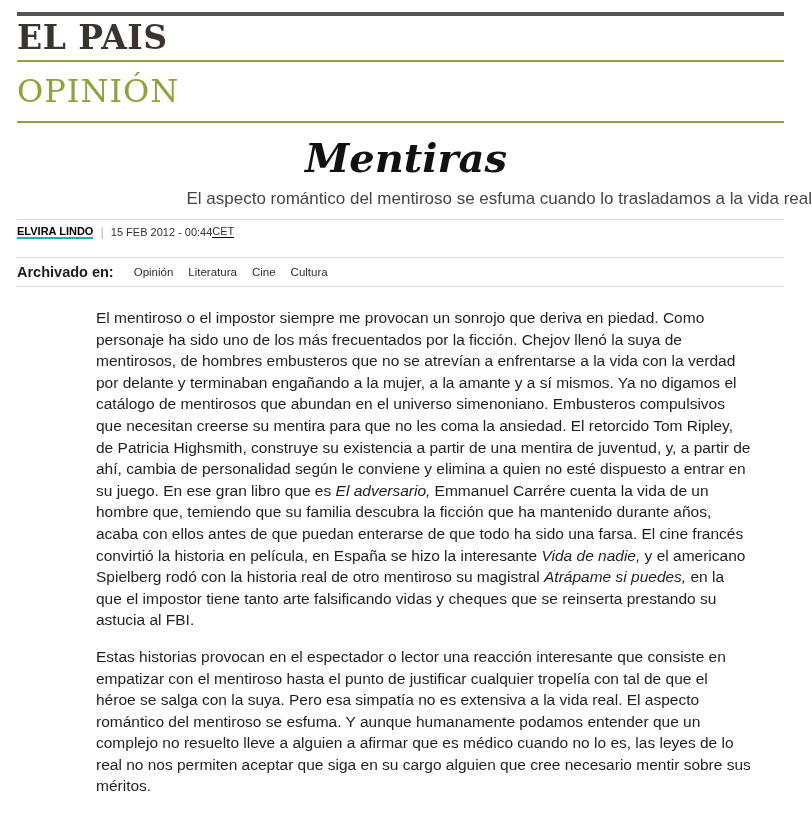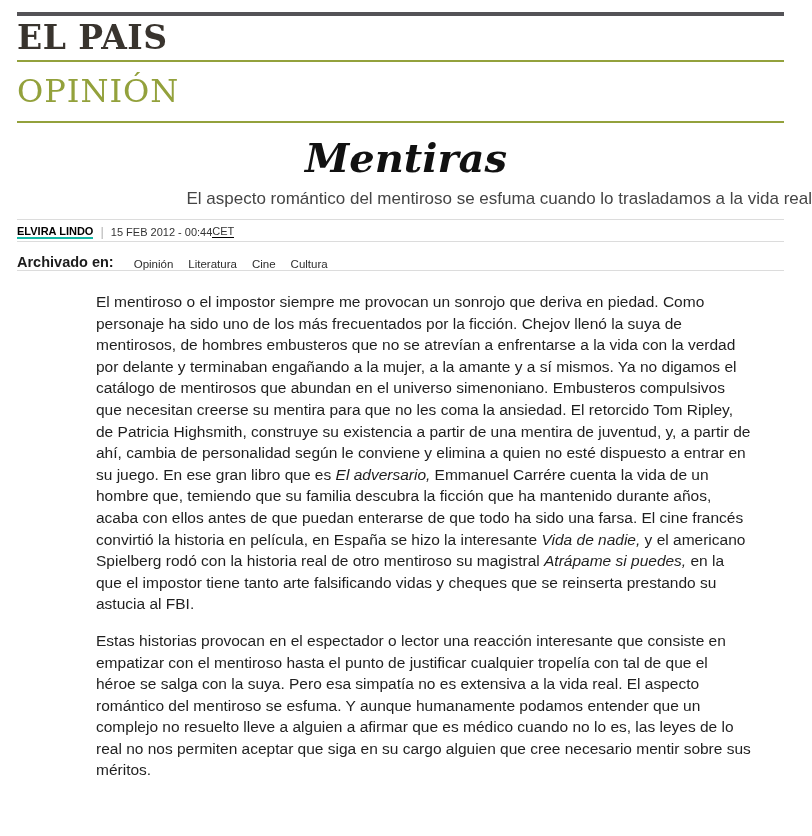--- a/index.html
+++ b/index.html
@@ -85,21 +85,22 @@
   }
   .sep { color: #b5b5b5; margin: 0 7px; font-size: 13px; }
   .date { color: #333; }
   .tz { color: #333; border-bottom: 1px solid #000000; line-height: 12px; }
 
   .tags-row {
     border-top: 1px solid #dcdcdc;
     border-bottom: 1px solid #dcdcdc;
     height: 30px;
     display: flex;
-    align-items: flex-end;
+    align-items: center;
+    margin-top: 16px;
   }
   .tags-label {
     font-size: 14.5px;
     font-weight: bold;
     color: #1c1c1c;
     margin-right: 20px;
   }
   .tag {
     font-size: 11.5px;
     color: #2e2e2e;

